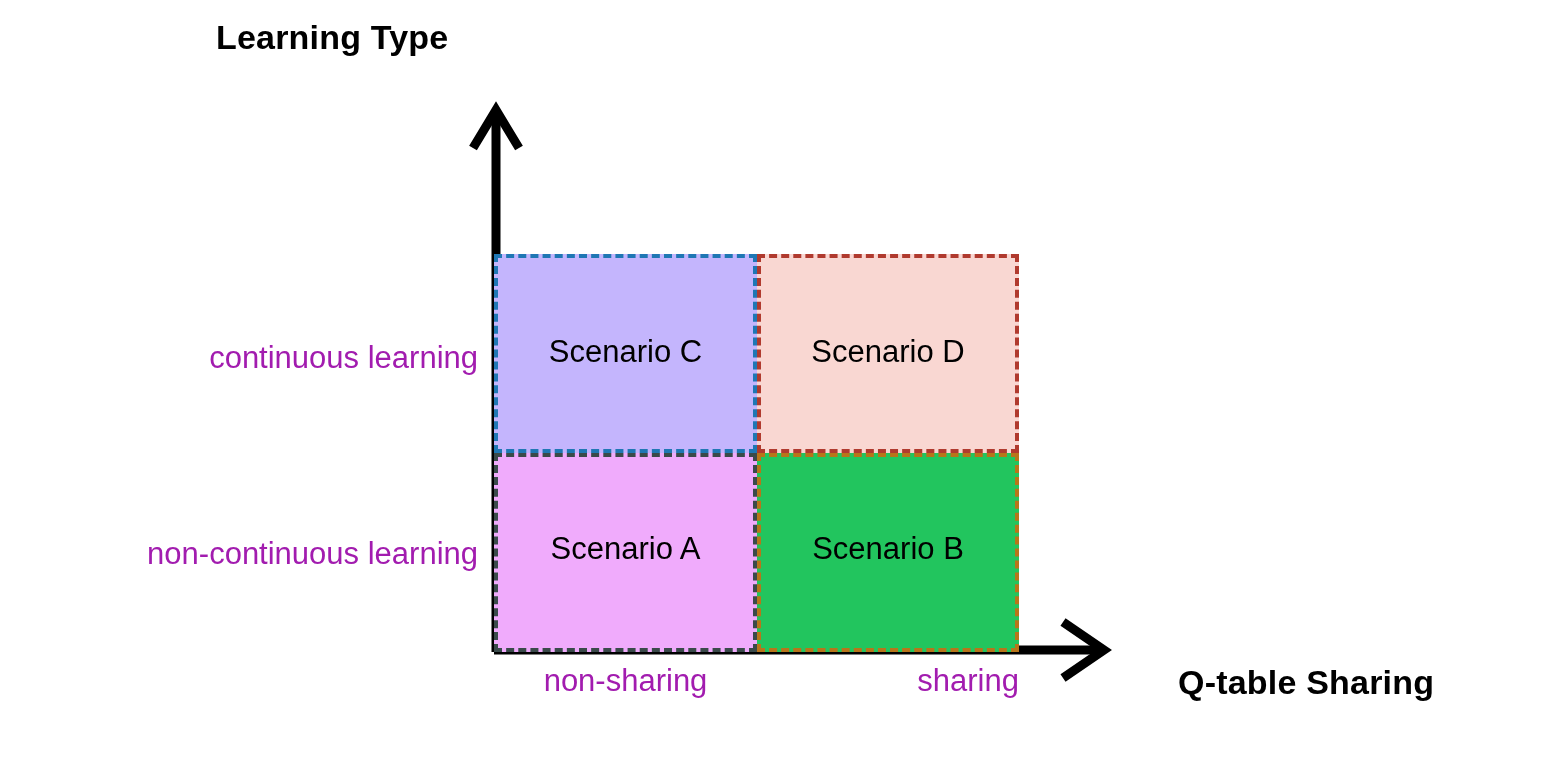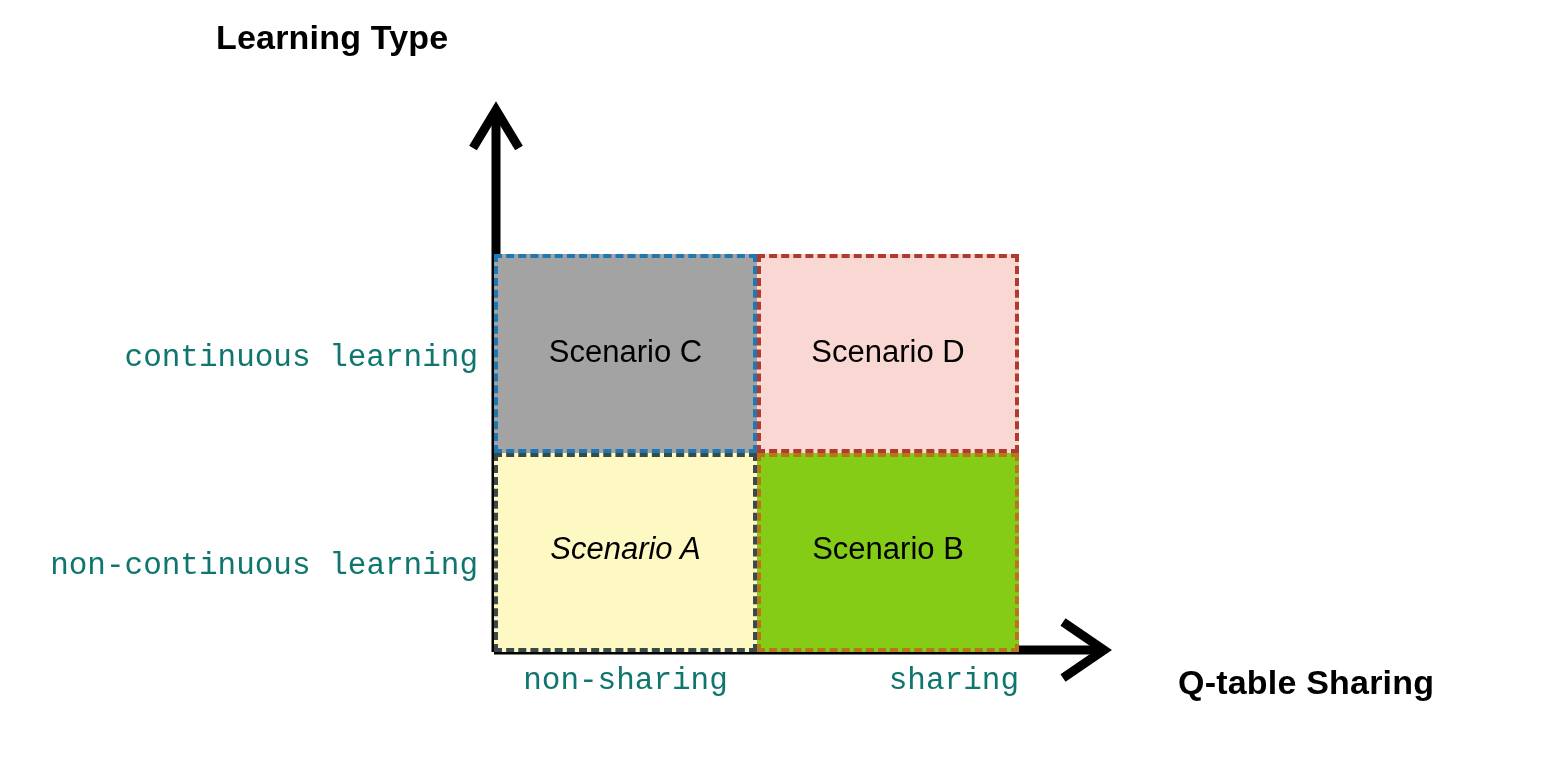--- a/index.html
+++ b/index.html
@@ -35,31 +35,30 @@
   #x-axis-title {
     left: 1178px;
     top: 663px;
     font-size: 34px;
     text-align: right;
   }
 
   
   .cat-label {
     position: absolute;
-    color: #0f766e;
+    color: #a21caf;
     font-size: 31px;
     white-space: nowrap;
-    font-family: Liberation Mono, monospace;
   }
   .y-cat {
     text-align: right;
     right: 1073px;       
   }
   #y-cat-0 { top: 340px; }   
-  #y-cat-1 { top: 536px; margin-top: 12px; }   
+  #y-cat-1 { top: 536px; }   
   .x-cat {
     text-align: center;
     top: 663px;
   }
   #x-cat-0 { left: 494px; width: 263px; }   
   #x-cat-1 { left: 757px; width: 262px; text-align: right; }   
 
   
   #axes-svg {
     position: absolute;
@@ -130,30 +129,30 @@
   </svg>
 
   <div class="cat-label y-cat" id="y-cat-0">continuous learning</div>
   <div class="cat-label y-cat" id="y-cat-1">non-continuous learning</div>
 
   <div class="cat-label x-cat" id="x-cat-0">non-sharing</div>
   <div class="cat-label x-cat" id="x-cat-1">sharing</div>
 
   <div id="quadrant-grid">
 
-    <div class="quadrant" id="quadrant-c" style="background: #a3a3a3; border-color: rgb(31, 119, 180);">
+    <div class="quadrant" id="quadrant-c" style="background: #c4b5fd; border-color: rgb(31, 119, 180);">
       <span class="quadrant-label">Scenario C</span>
     </div>
 
     <div class="quadrant" id="quadrant-d" style="background: rgb(249, 215, 210); border-color: rgb(176, 58, 46);">
       <span class="quadrant-label">Scenario D</span>
     </div>
 
-    <div class="quadrant" id="quadrant-a" style="background: #fef9c3; border-color: rgb(58, 74, 74); font-style: italic;">
+    <div class="quadrant" id="quadrant-a" style="background: #f0abfc; border-color: rgb(58, 74, 74);">
       <span class="quadrant-label">Scenario A</span>
     </div>
 
-    <div class="quadrant" id="quadrant-b" style="background: #84cc16; border-color: rgb(184, 117, 26);">
+    <div class="quadrant" id="quadrant-b" style="background: #22c55e; border-color: rgb(184, 117, 26);">
       <span class="quadrant-label">Scenario B</span>
     </div>
 
   </div>
 </div>
 
 </body></html>

